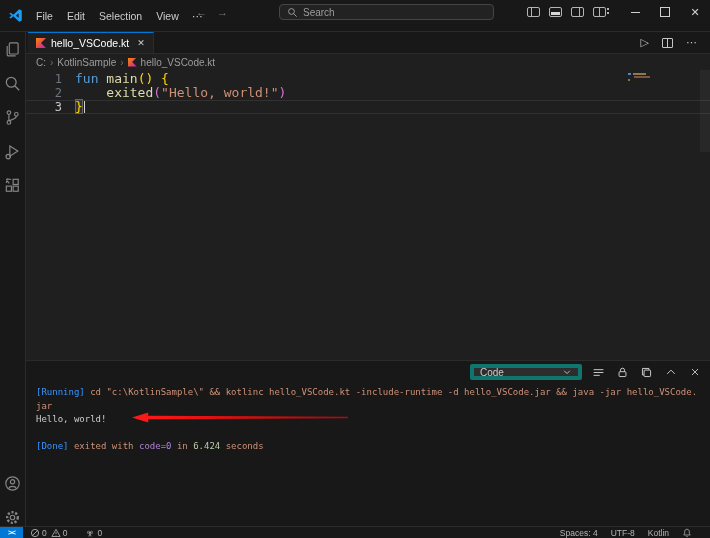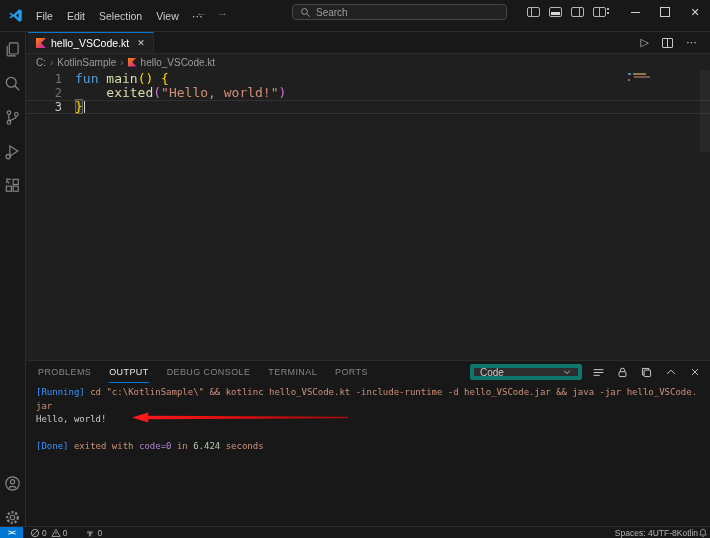--- a/index.html
+++ b/index.html
@@ -12,21 +12,21 @@
   
   .titlebar {
     position:relative; height:32px; background:#181818;
     border-bottom:1px solid #2b2b2b; display:flex; align-items:center;
   }
   .vscode-logo { width:15px; height:15px; margin:0 6px 0 8px; display:flex; }
   .menu { font-size:10.5px; color:#cccccc; padding:0 7px; line-height:24px; cursor:default; }
   .menu-more { font-size:11px; color:#cccccc; padding:0 6px; }
   .nav-arrows { position:absolute; left:196px; top:0; height:24px; display:flex; align-items:center; gap:10px; color:#7a7a7a; font-size:11px; }
   .searchbox {
-    position:absolute; left:292px; top:4px; width:215px; height:16px;
+    position:absolute; left:279px; top:4px; width:215px; height:16px;
     background:#222222; border:1px solid #454545; border-radius:4px;
     display:flex; align-items:center; gap:5px; padding:0 7px;
     font-size:10px; color:#9d9d9d;
   }
   .win-right { position:absolute; right:0; top:0; height:24px; display:flex; align-items:center; }
   .layout-icons { display:flex; gap:9px; margin-right:14px; }
   .lo { width:13px; height:10px; border:1px solid #b4b4b4; border-radius:2px; position:relative; }
   .lo-sidebar::before   { content:""; position:absolute; left:3px; top:0; bottom:0; border-left:1px solid #b4b4b4; }
   .lo-panel::before     { content:""; position:absolute; left:1px; right:1px; bottom:1px; height:3px; background:#d6d6d6; }
   .lo-secondary::before { content:""; position:absolute; right:3px; top:0; bottom:0; border-left:1px solid #b4b4b4; }
@@ -100,21 +100,21 @@
   .red-arrow { position:absolute; left:106px; top:29px; width:216px; height:11px;
                background:linear-gradient(90deg,#ff1a1a,#e01010 40%,#a50b0b);
                clip-path:polygon(0 50%, 7.5% 5%, 7.5% 34%, 100% 43%, 100% 57%, 7.5% 66%, 7.5% 95%); }
   
   .statusbar { position:absolute; left:0; right:0; bottom:0; height:12px; background:#181818;
                border-top:1px solid #2b2b2b; display:flex; align-items:center; font-size:8.5px; color:#b5b5b5; }
   .remote-ind { width:23px; height:100%; background:#0078d4; color:#ffffff; display:flex;
                 align-items:center; justify-content:center; font-size:7.5px; font-weight:bold; letter-spacing:-1px; flex-shrink:0; }
   .sb-left { display:flex; align-items:center; gap:4px; margin-left:7px; }
   .sb-group { display:flex; align-items:center; gap:2px; }
-  .sb-right { margin-left:auto; display:flex; align-items:center; padding-right:2px; }
+  .sb-right { margin-left:auto; display:flex; align-items:center; gap:13px; padding-right:18px; }
   svg.ic { display:block; }
 </style>
 </head>
 <body>
 
 <div class="window">
 
   <div class="titlebar">
     <span class="vscode-logo">
       <svg class="ic" viewBox="0 0 24 24" width="15" height="15">
@@ -255,27 +255,20 @@
             </div>
           <div class="mrow">
               <i style="width:2px;background:#8a8a50"></i>
             </div>
         </div>
         <div class="scroll-strip"></div>
       </div>
 
       <div class="panel">
         <div class="panel-header">
-          <div class="ptabs">
-            <span class="ptab">PROBLEMS</span>
-            <span class="ptab active">OUTPUT</span>
-            <span class="ptab">DEBUG CONSOLE</span>
-            <span class="ptab">TERMINAL</span>
-            <span class="ptab">PORTS</span>
-          </div>
           <div class="panel-right">
             <div class="channel-select">
               <span>Code</span>
               <span>
                 <svg class="ic" viewBox="0 0 16 16" width="10" height="10" fill="none" stroke="#cccccc" stroke-width="1.4">
                     <path d="M3.5 6 8 10.5 12.5 6"></path>
                   </svg>
               </span>
             </div>
             <span class="picon">

